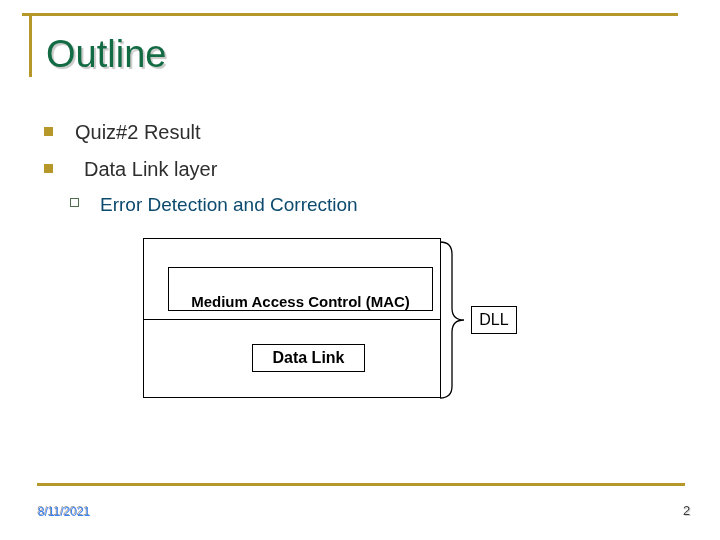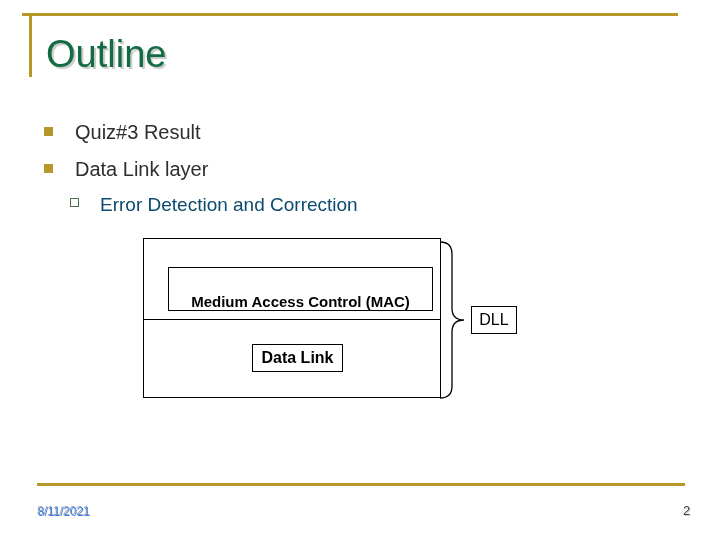--- a/index.html
+++ b/index.html
@@ -42,21 +42,21 @@
   .mac-box {
     position: absolute; left: 168px; top: 267px; width: 265px; height: 44px;
     border: 1px solid #000; background: #fff; box-sizing: border-box;
     font-weight: bold; font-size: 15px; color: #000;
     display: flex; align-items: flex-end; justify-content: center;
   }
   .divider-line {
     position: absolute; left: 143px; top: 319px; width: 298px; height: 1px; background: #000;
   }
   .datalink-box {
-    position: absolute; left: 252px; top: 344px; width: 91px; height: 28px;
+    position: absolute; left: 252px; top: 344px; width: 113px; height: 28px;
     border: 1px solid #000; background: #fff; box-sizing: border-box;
     font-weight: bold; font-size: 16px; color: #000;
     display: flex; align-items: center; justify-content: center;
   }
   .brace-svg { position: absolute; left: 438px; top: 236px; width: 30px; height: 166px; }
   .dll-box {
     position: absolute; left: 471px; top: 306px; width: 46px; height: 28px;
     border: 1px solid #000; background: #fff; box-sizing: border-box;
     font-size: 16px; color: #000;
     display: flex; align-items: center; justify-content: center;
@@ -79,24 +79,24 @@
 
 <div class="slide">
 
   <div class="top-rule"></div>
   <div class="left-rule"></div>
 
   <div class="title">Outline</div>
 
   <div>
     <div class="b1-marker" style="left:44px; top:127px;"></div>
-    <div class="b1-text" style="left:75px; top:121px;">Quiz#3 Result</div>
+    <div class="b1-text" style="left:75px; top:121px;">Quiz#2 Result</div>
 
     <div class="b1-marker" style="left:44px; top:164px;"></div>
-    <div class="b1-text" style="left:75px; top:158px;">Data Link layer</div>
+    <div class="b1-text" style="left:84px; top:158px;">Data Link layer</div>
 
     <div class="b2-marker" style="left:70px; top:198px;"></div>
     <div class="b2-text" style="left:100px; top:194px;">Error Detection and Correction</div>
   </div>
 
   <div>
     <div class="outer-box"></div>
 
     <div class="mac-box">
       <span>Medium Access Control (MAC)</span>

